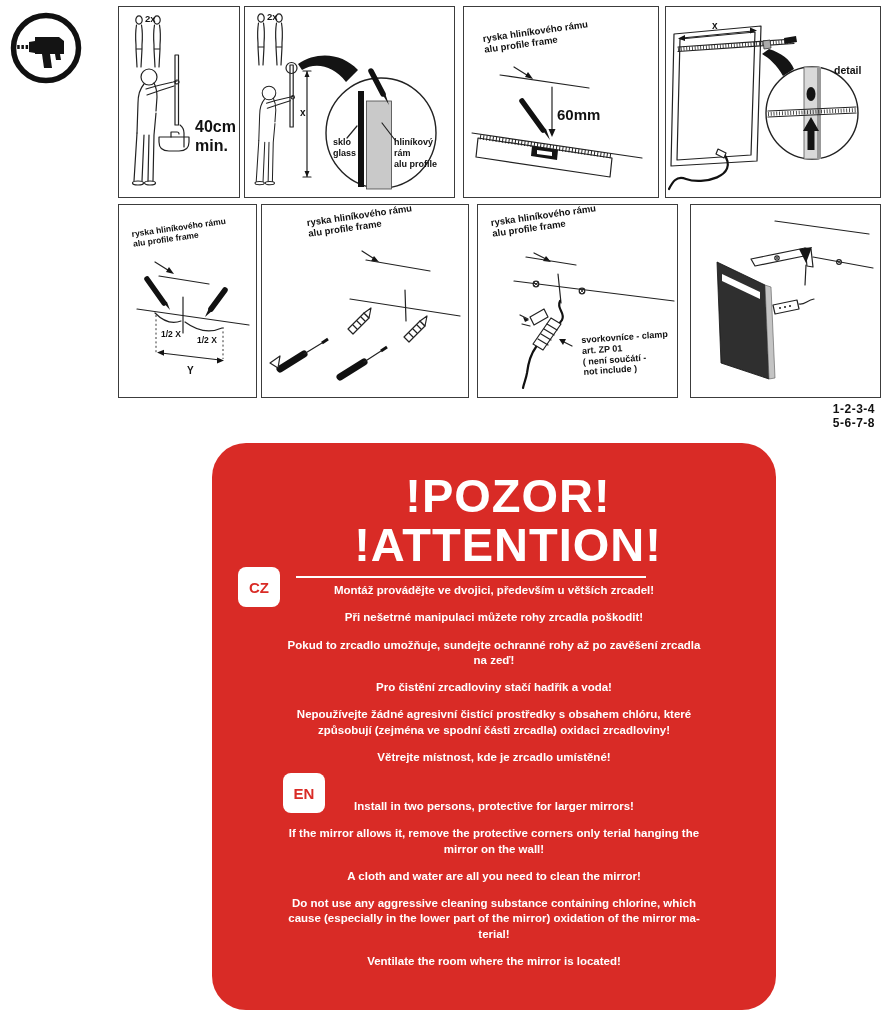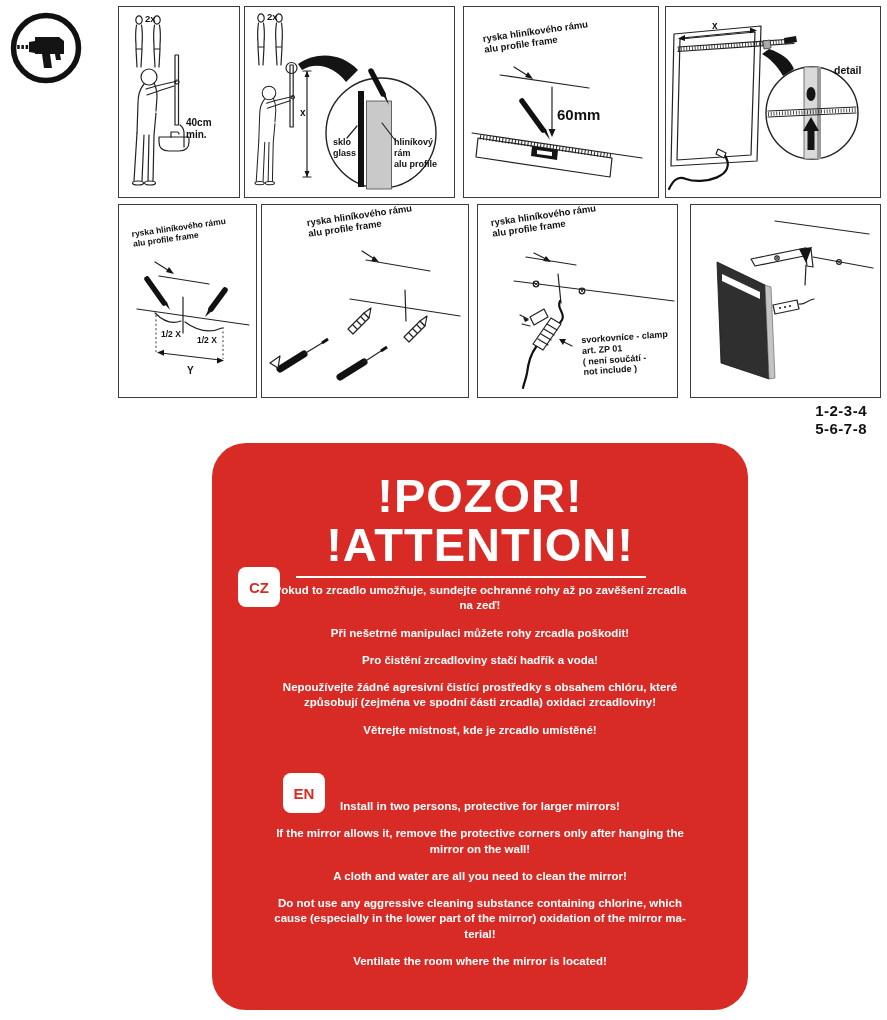--- a/index.html
+++ b/index.html
@@ -18,26 +18,26 @@
   .sw{fill:#fff;stroke:#222;stroke-width:1.2;stroke-linejoin:round;}
   .f{fill:#141414;stroke:none;}
   .g{fill:#c9c9c9;stroke:#444;stroke-width:0.8;}
   .hatch{stroke:#222;stroke-width:5;stroke-dasharray:1 2.2;fill:none;}
   .hatch-sm{stroke:#222;stroke-width:4;stroke-dasharray:0.8 2;fill:none;}
   .dash{stroke:#222;stroke-width:0.9;stroke-dasharray:2 2.4;fill:none;}
   .pencil{stroke:#111;stroke-width:5.5;stroke-linecap:round;fill:none;}
   .wire{stroke:#111;stroke-width:2.2;stroke-linecap:round;fill:none;}
 
   
-  #sequence{position:absolute;right:20px;top:402px;text-align:right;font-weight:bold;
-            font-size:15px;line-height:1.18;letter-spacing:0.5px;white-space:pre-line;color:#111;}
+  #sequence{position:absolute;right:12px;top:402px;text-align:right;font-weight:bold;
+            font-size:12px;line-height:1.18;letter-spacing:0.5px;white-space:pre-line;color:#111;}
 
   
   #warnbox{position:absolute;left:212px;top:443px;width:536px;height:567px;
-           background:#d92b26;border-radius:34px;}
+           background:#d92b26;border-radius:34px;padding-left:28px;}
   .rb-title{text-align:center;color:#fff;font-weight:bold;font-size:47px;line-height:1.04;
             letter-spacing:1px;margin:0;}
   #rb-title1{padding-top:29px;}
   .rb-divider{position:absolute;left:84px;top:133px;width:350px;height:0;
               border-top:2px solid #fff;}
   .rb-badge{position:absolute;left:26px;width:42px;height:40px;background:#fff;border-radius:8px;
             color:#d92b26;font-weight:bold;font-size:15px;display:flex;align-items:center;
             justify-content:center;}
   #cz-badge{top:124px;}
   #en-badge{top:330px;margin-left:45px;}
@@ -83,21 +83,21 @@
         <ellipse cx="1" cy="106" rx="5.5" ry="2"></ellipse>
       </g>
       <rect x="56" y="48" width="3.5" height="70" class="s"></rect>
       <path class="s" d="M61,118 q4,3 4,8 L65,140"></path>
       <g class="s">
         <path d="M40,130 h30 v5 q0,9 -10,9 h-10 q-10,0 -10,-9 z"></path>
         <path d="M52,130 v-5 h6 q2,0 2,2"></path>
       </g>
     </svg>
     <div class="plabel" style="left:26px;top:6px;font-size:9.5px;">2x</div>
-    <div class="plabel" style="left:67px;top:110px;font-size:10px;">40cm
+    <div class="plabel" style="left:76px;top:110px;font-size:16px;">40cm
 min.</div>
   </div>
 
   <div class="panel" style="left:244px;top:6px;width:209px;height:190px;">
     <svg width="209" height="190" viewBox="0 0 209 190">
       <g class="s" transform="translate(16,4)">
         <ellipse cx="0" cy="7" rx="3.2" ry="4.2"></ellipse>
         <path d="M-2.5,12 C-3.5,18 -3.5,26 -3,32 L-3,36 L-2,54 M2.5,12 C3.5,18 3.5,26 3,32 L3,36 L2,54 M-3,36 L3,36"></path>
       </g>
       <g class="s" transform="translate(34,4)">
@@ -311,33 +311,34 @@
   <div id="sequence">1-2-3-4
 5-6-7-8</div>
 
   <div id="warnbox">
     <div class="rb-title" id="rb-title1">!POZOR!</div>
     <div class="rb-title">!ATTENTION!</div>
     <div class="rb-divider"></div>
 
     <div class="rb-badge" id="cz-badge">CZ</div>
     <div class="rb-texts" id="cz-texts">
+      <p>Montáž provádějte ve dvojici, především u větších zrcadel!</p>
+      <p>Při nešetrné manipulaci můžete rohy zrcadla poškodit!</p>
       <p>Pokud to zrcadlo umožňuje, sundejte ochranné rohy až po zavěšení zrcadla
 na zeď!</p>
-      <p>Při nešetrné manipulaci můžete rohy zrcadla poškodit!</p>
       <p>Pro čistění zrcadloviny stačí hadřík a voda!</p>
       <p>Nepoužívejte žádné agresivní čistící prostředky s obsahem chlóru, které
 způsobují (zejména ve spodní části zrcadla) oxidaci zrcadloviny!</p>
       <p>Větrejte místnost, kde je zrcadlo umístěné!</p>
     </div>
 
     <div class="rb-badge" id="en-badge">EN</div>
     <div class="rb-texts" id="en-texts">
       <p>Install in two persons, protective for larger mirrors!</p>
-      <p>If the mirror allows it, remove the protective corners only after hanging the
+      <p>If the mirror allows it, remove the protective corners only terial hanging the
 mirror on the wall!</p>
       <p>A cloth and water are all you need to clean the mirror!</p>
       <p>Do not use any aggressive cleaning substance containing chlorine, which
 cause (especially in the lower part of the mirror) oxidation of the mirror ma-
 terial!</p>
       <p>Ventilate the room where the mirror is located!</p>
     </div>
   </div>
 
 </div>

